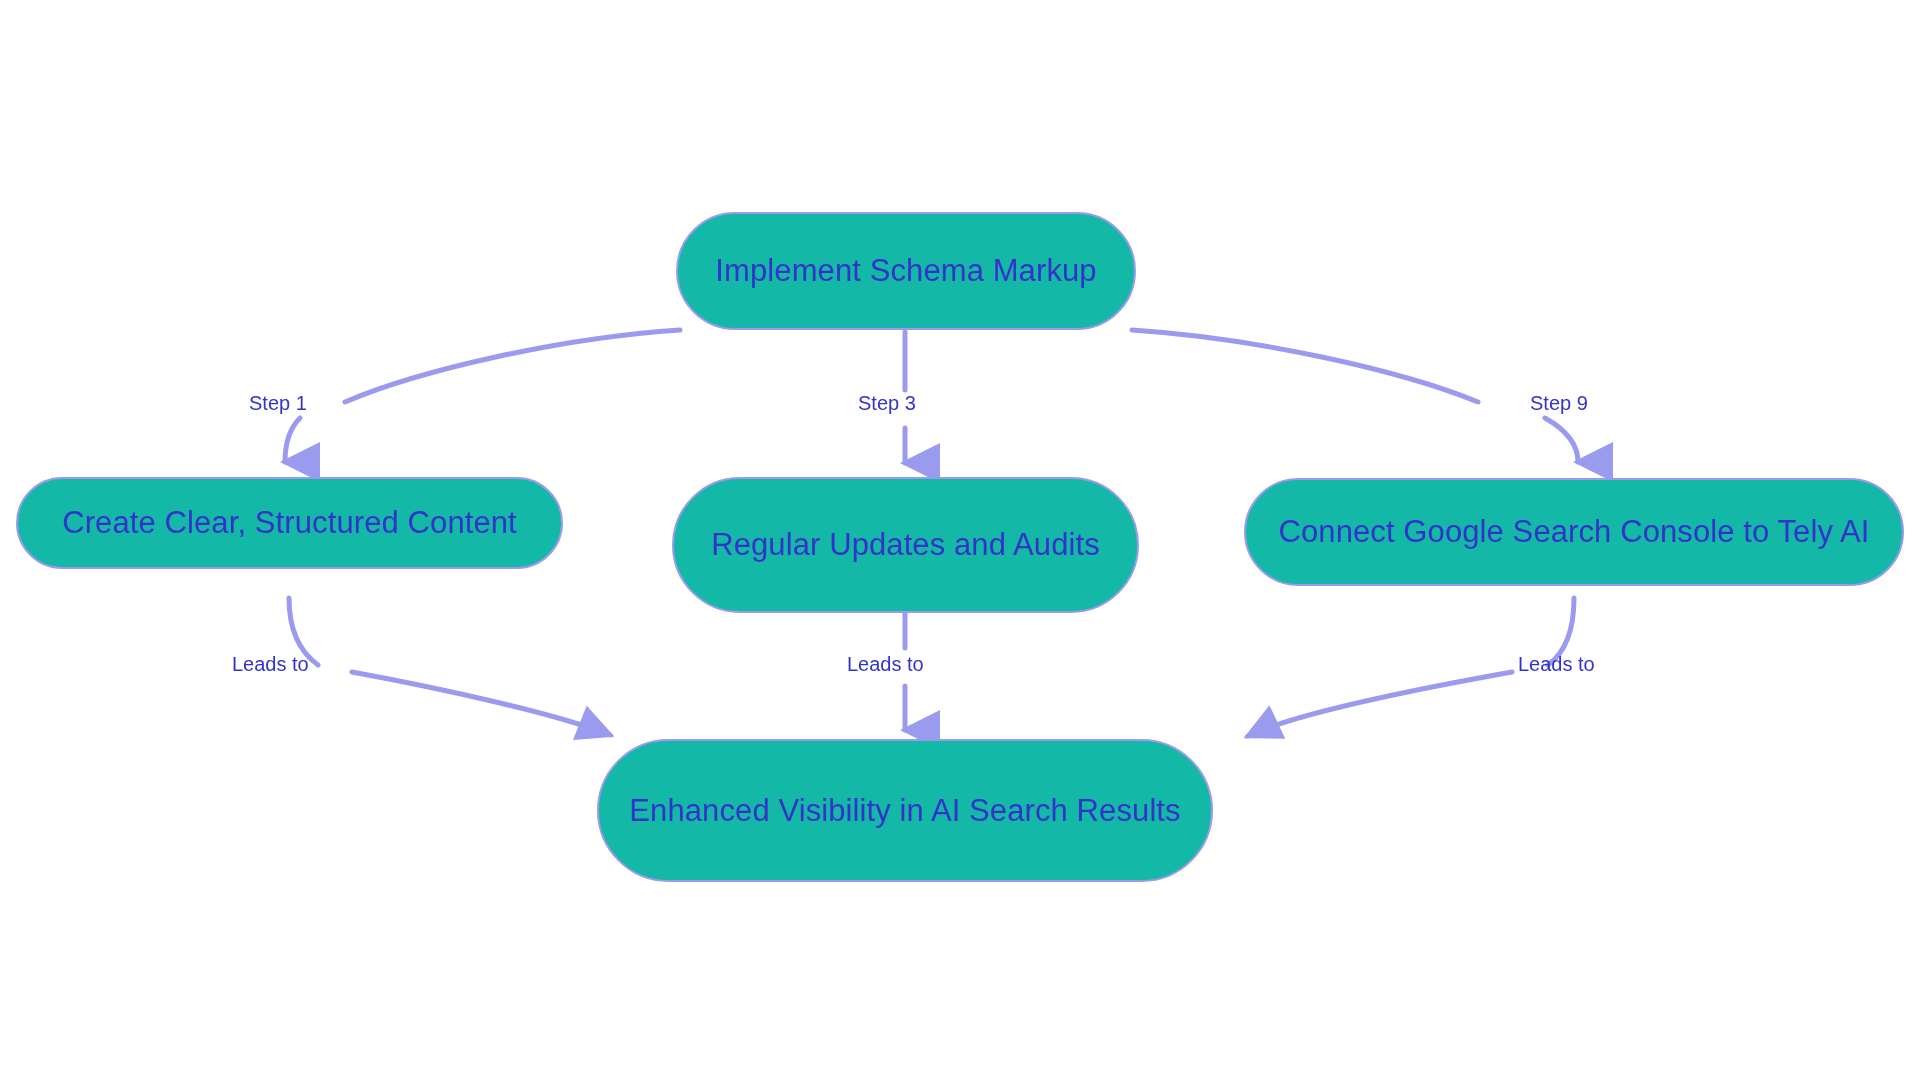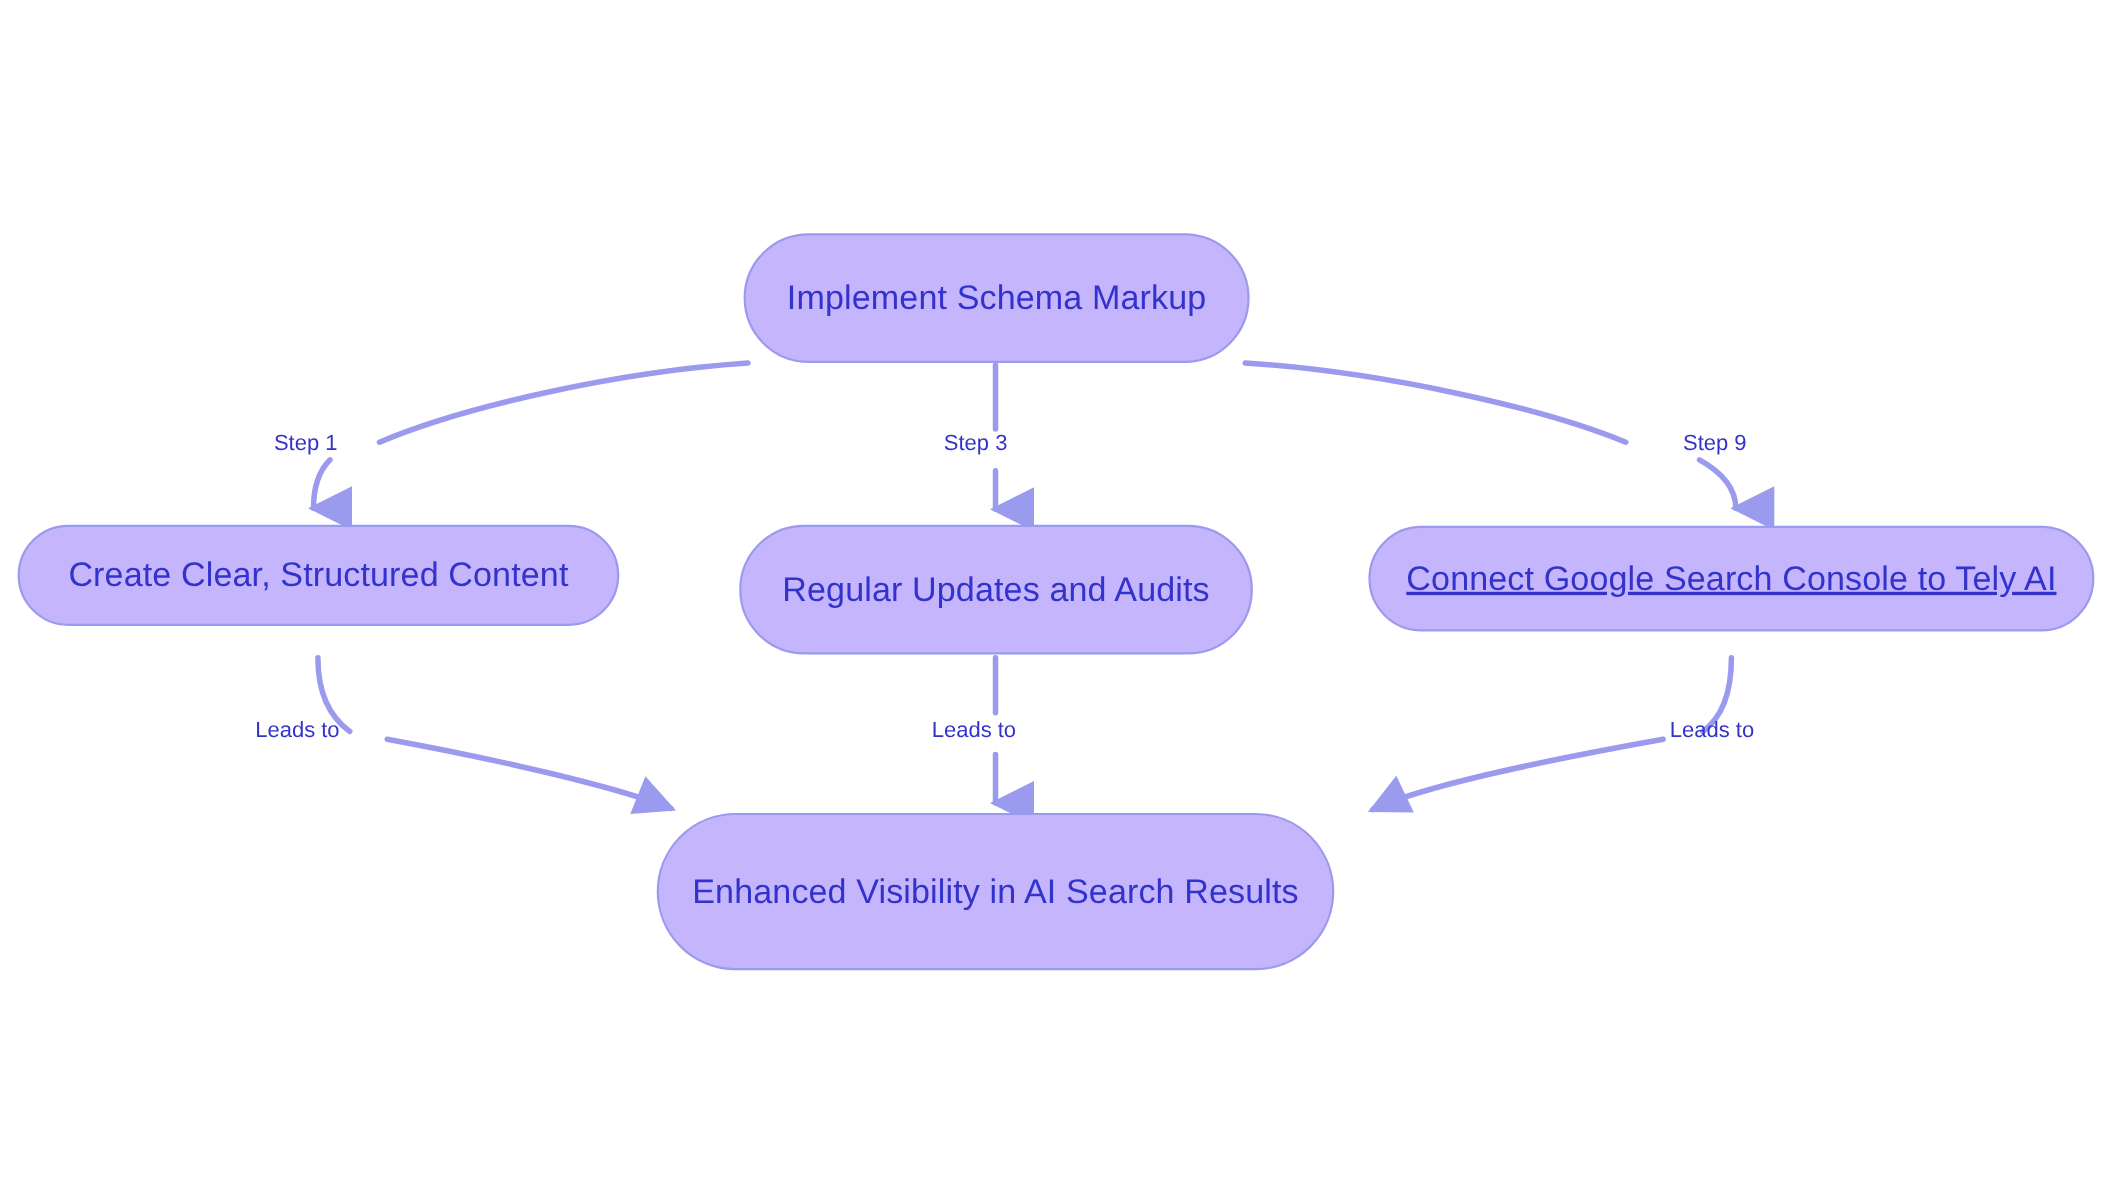--- a/index.html
+++ b/index.html
@@ -24,21 +24,21 @@
     position: absolute;
     left: 0;
     top: 0;
     width: 1920px;
     height: 1083px;
     pointer-events: none;
   }
   .node {
     position: absolute;
     box-sizing: border-box;
-    background: #c4b5fd;
+    background: #14b8a6;
     border: 2px solid #9a9aee;
     border-radius: 9999px;
     display: flex;
     align-items: center;
     justify-content: center;
     color: #3333cc;
     font-family: "Liberation Sans", sans-serif;
     font-size: 31px;
     font-weight: 400;
     letter-spacing: 0.1px;
@@ -103,25 +103,25 @@
   </svg>
 
   <div class="node" style="left:676px; top:212px; width:460px; height:118px;">
     <span>Implement Schema Markup</span>
   </div>
 
   <div class="node" style="left:16px; top:477px; width:547px; height:92px;">
     <span>Create Clear, Structured Content</span>
   </div>
 
-  <div class="node" style="left:672px; top:477px; width:467px; height:118px;">
+  <div class="node" style="left:672px; top:477px; width:467px; height:136px;">
     <span>Regular Updates and Audits</span>
   </div>
 
-  <div class="node" style="left:1244px; top:478px; width:660px; height:96px;text-decoration:underline;">
+  <div class="node" style="left:1244px; top:478px; width:660px; height:108px;">
     <span>Connect Google Search Console to Tely AI</span>
   </div>
 
   <div class="node" style="left:597px; top:739px; width:616px; height:143px;">
     <span>Enhanced Visibility in AI Search Results</span>
   </div>
 
   <div class="edge-label" style="left:249px; top:393px;">Step 1</div>
 
   <div class="edge-label" style="left:858px; top:393px;">Step 3</div>

